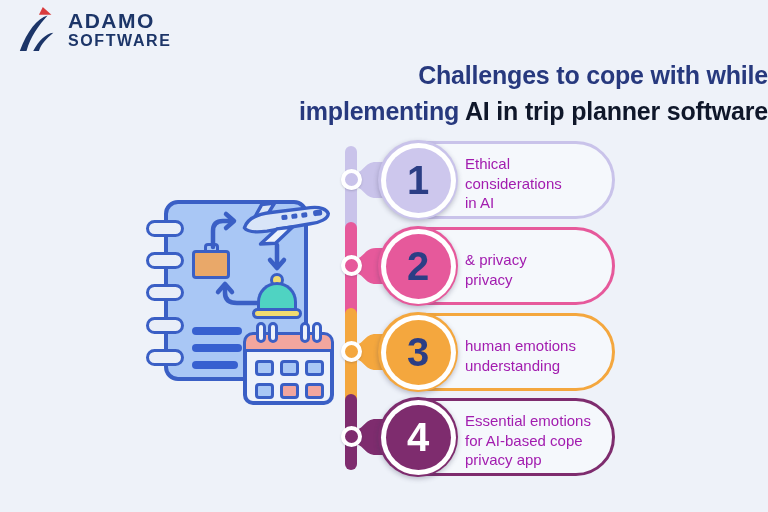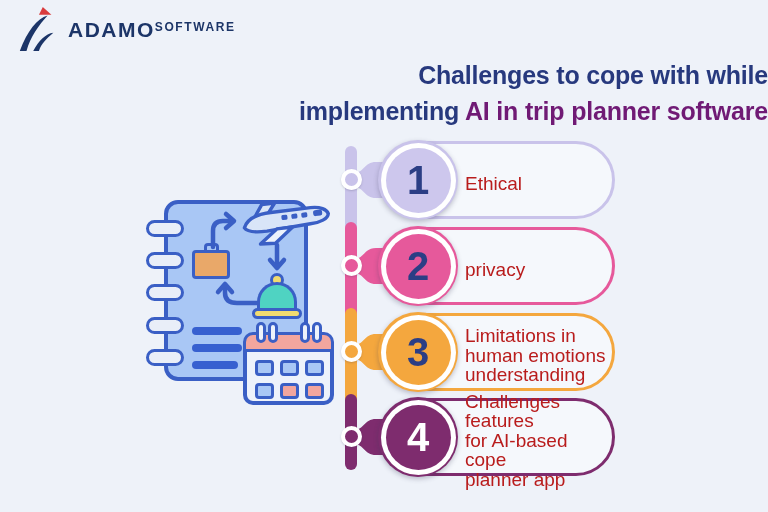--- a/index.html
+++ b/index.html
@@ -3,36 +3,36 @@
 <meta charset="utf-8">
 <style>
   html,body{margin:0;padding:0;}
   .canvas{
     position:relative;width:768px;height:512px;background:#EEF2F9;
     overflow:hidden;font-family:"Liberation Sans",sans-serif;
   }
   
   .logo{position:absolute;left:14px;top:6px;display:flex;align-items:center;gap:6px;}
   .logo-icon{width:48px;height:46px;}
-  .logo-text{display:flex;flex-direction:row;line-height:1;}
+  .logo-text{display:flex;flex-direction:column;line-height:1;}
   .logo-name{font-weight:bold;font-size:21px;color:#1C3568;letter-spacing:1.5px;}
-  .logo-sub{font-weight:bold;font-size:12px;color:#1C3568;letter-spacing:1.6px;margin-top:2px;}
+  .logo-sub{font-weight:bold;font-size:16px;color:#1C3568;letter-spacing:1.6px;margin-top:2px;}
   
   .title{position:absolute;left:26px;top:57px;width:742px;text-align:right;
          font-weight:bold;font-size:25px;line-height:36px;letter-spacing:-0.2px;}
   .title .navy{color:#27397E;}
-  .title .red{color:#701a75;}
+  .title .red{color:#0f172a;}
   
   .seg{position:absolute;left:345px;width:12px;border-radius:6px;}
   
   .item{position:absolute;left:340px;width:280px;height:80px;}
   .item .pill{position:absolute;left:40px;top:1px;width:229px;height:72px;
               border:3px solid var(--c);border-radius:40px;background:#F5F8FC;
               display:flex;align-items:center;}
-  .item .pill-text{margin-left:82px;font-size:19px;line-height:19.5px;color:#b91c1c;margin-top:7px;}
+  .item .pill-text{margin-left:82px;font-size:15px;line-height:19.5px;color:#a21caf;margin-top:7px;}
   .item .funnel{position:absolute;left:14px;top:22px;}
   .item .ringc{position:absolute;left:1px;top:29px;width:13px;height:13px;
                border:4px solid #fff;border-radius:50%;box-shadow:0 1px 2px rgba(60,60,90,.25);}
   .item .bigc{position:absolute;left:38px;top:0;width:80px;height:80px;border-radius:50%;
               background:var(--c);box-shadow:0 2px 5px rgba(60,60,90,.3);}
   .item .bigc::before{content:"";position:absolute;inset:2.5px;border-radius:50%;background:#fff;}
   .item .bigc::after{content:"";position:absolute;inset:7.5px;border-radius:50%;background:var(--fill);}
   .item .num{position:absolute;left:38px;top:0;width:80px;height:80px;display:flex;
              align-items:center;justify-content:center;font-weight:bold;font-size:40px;
              color:var(--num);z-index:3;}
@@ -141,66 +141,68 @@
 
   <div class="seg" style="top: 146px; height: 90px; background: var(--c); --c: #C9C3EA; --fill: #CDC7ED; --num: #2B3E85;"></div>
   <div class="seg" style="top: 222px; height: 100px; background: var(--c); --c: #E6599B; --fill: #E6599B; --num: #2B3E85;"></div>
   <div class="seg" style="top: 308px; height: 100px; background: var(--c); --c: #F4A73E; --fill: #F4A73E; --num: #2B3E85;"></div>
   <div class="seg" style="top: 394px; height: 76px; background: var(--c); --c: #7E2C6E; --fill: #7E2C6E; --num: #FFFFFF;"></div>
 
   <div class="item" style="top: 140px; --c: #C9C3EA; --fill: #CDC7ED; --num: #2B3E85;">
     <div class="pill">
       <div class="pill-text">
         <div>Ethical</div>
+        <div>considerations</div>
+        <div>in AI</div>
       </div>
     </div>
     <svg class="funnel" width="30" height="36" viewBox="0 0 30 36">
       <path d="M0,11 C10,11 10,0 22,0 L30,0 L30,36 L22,36 C10,36 10,25 0,25 Z" style="fill:var(--c)"></path>
     </svg>
     <div class="ringc"></div>
     <div class="bigc"></div>
     <div class="num">1</div>
   </div>
 
   <div class="item" style="top: 226px; --c: #E6599B; --fill: #E6599B; --num: #2B3E85;">
     <div class="pill">
       <div class="pill-text">
+        <div>&amp; privacy</div>
         <div>privacy</div>
       </div>
     </div>
     <svg class="funnel" width="30" height="36" viewBox="0 0 30 36">
       <path d="M0,11 C10,11 10,0 22,0 L30,0 L30,36 L22,36 C10,36 10,25 0,25 Z" style="fill:var(--c)"></path>
     </svg>
     <div class="ringc"></div>
     <div class="bigc"></div>
     <div class="num">2</div>
   </div>
 
   <div class="item" style="top: 312px; --c: #F4A73E; --fill: #F4A73E; --num: #2B3E85;">
     <div class="pill">
       <div class="pill-text">
-        <div>Limitations in</div>
         <div>human emotions</div>
         <div>understanding</div>
       </div>
     </div>
     <svg class="funnel" width="30" height="36" viewBox="0 0 30 36">
       <path d="M0,11 C10,11 10,0 22,0 L30,0 L30,36 L22,36 C10,36 10,25 0,25 Z" style="fill:var(--c)"></path>
     </svg>
     <div class="ringc"></div>
     <div class="bigc"></div>
     <div class="num">3</div>
   </div>
 
   <div class="item" style="top: 397px; --c: #7E2C6E; --fill: #7E2C6E; --num: #FFFFFF;">
     <div class="pill">
       <div class="pill-text">
-        <div>Challenges features</div>
+        <div>Essential emotions</div>
         <div>for AI-based cope</div>
-        <div>planner app</div>
+        <div>privacy app</div>
       </div>
     </div>
     <svg class="funnel" width="30" height="36" viewBox="0 0 30 36">
       <path d="M0,11 C10,11 10,0 22,0 L30,0 L30,36 L22,36 C10,36 10,25 0,25 Z" style="fill:var(--c)"></path>
     </svg>
     <div class="ringc"></div>
     <div class="bigc"></div>
     <div class="num">4</div>
   </div>
 

